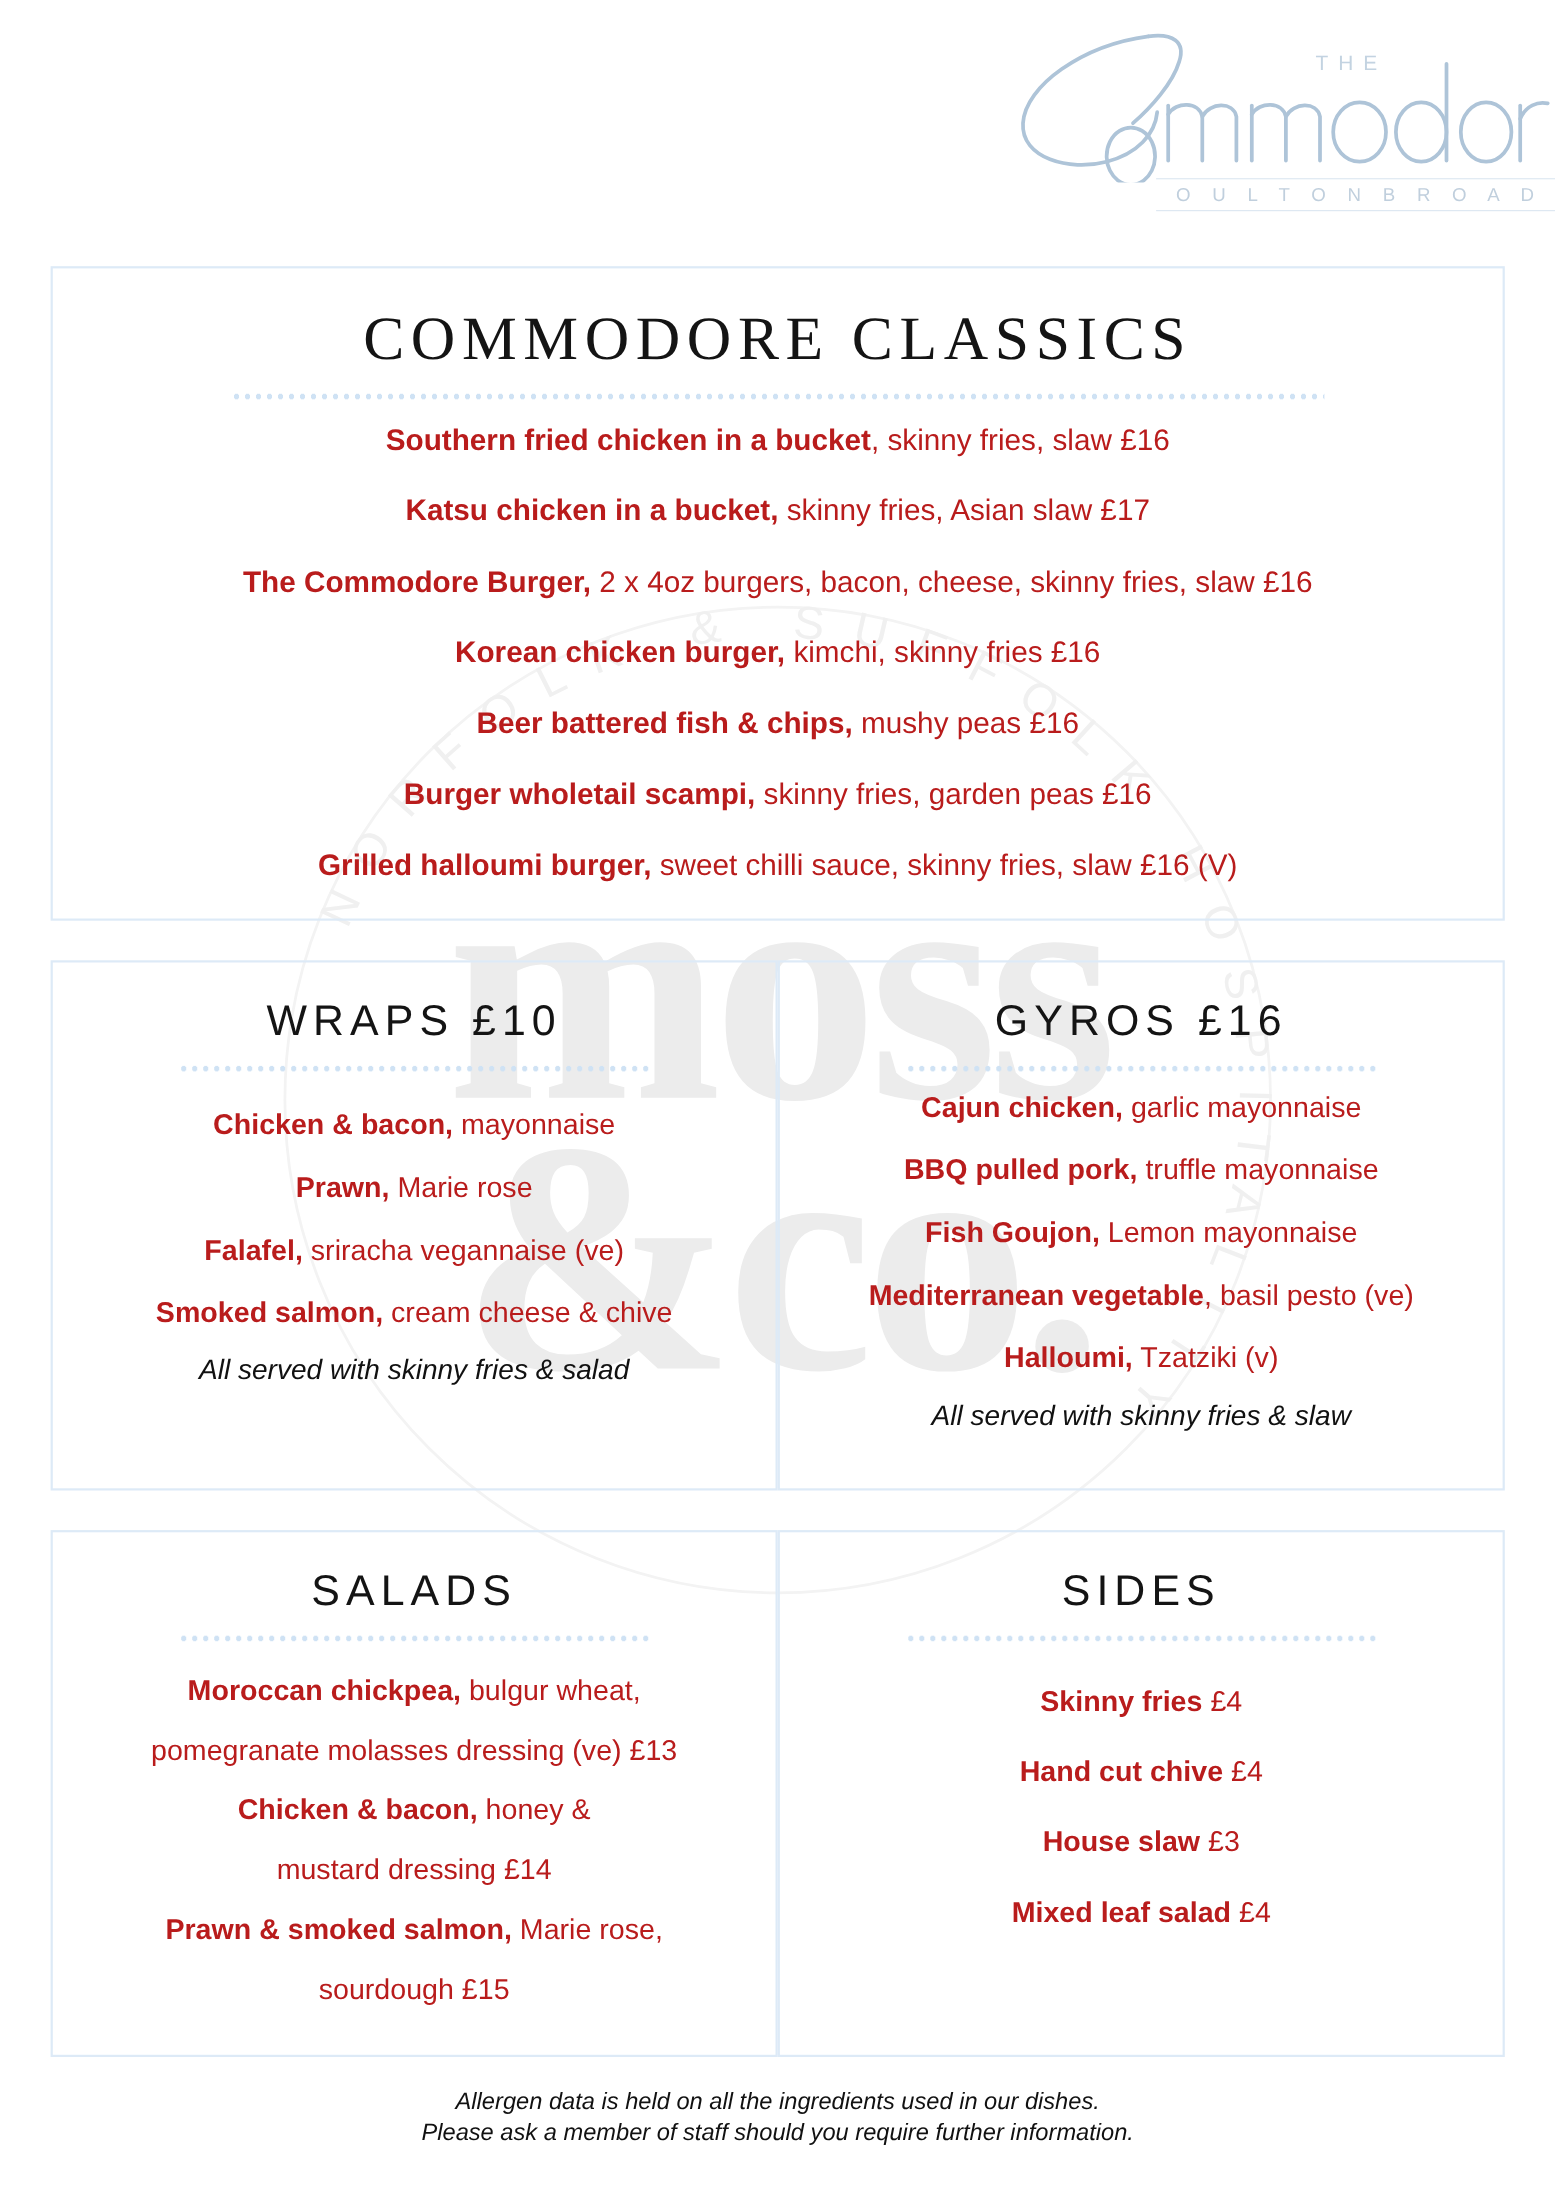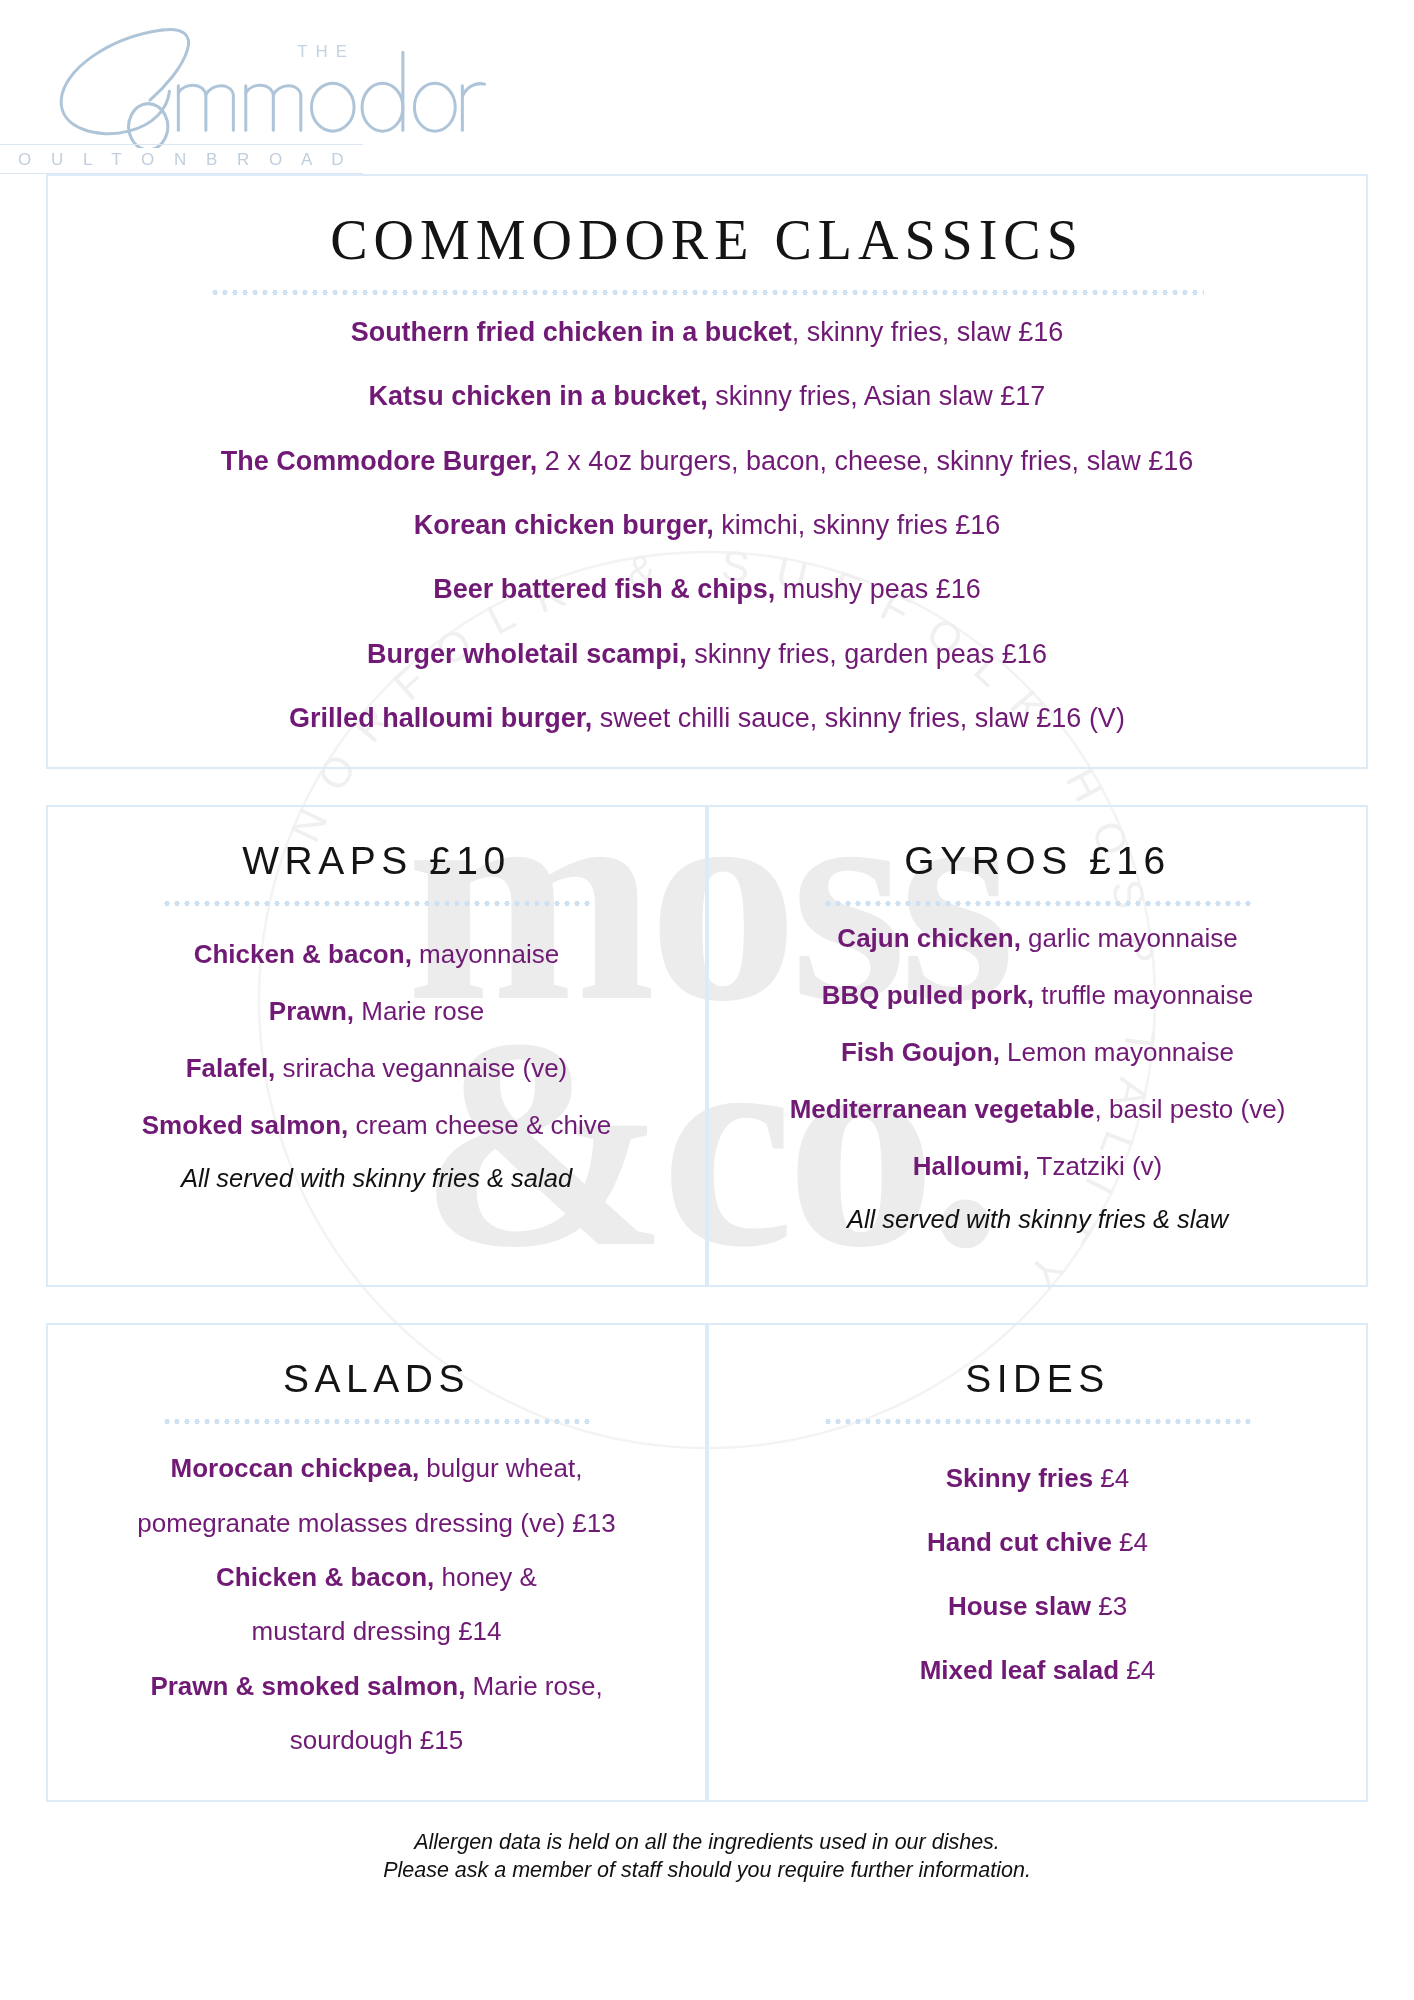--- a/index.html
+++ b/index.html
@@ -33,22 +33,22 @@
   .wm-ring text{
     fill:#f0f0f0;
     font-family:"Liberation Sans", sans-serif;
     font-size:42px; letter-spacing:26px;
   }
   .wm-ring circle{ fill:none; stroke:#f3f3f3; stroke-width:2.5; }
 
   
   .logo-wrap{
     position:relative; z-index:3;
-    width:1414px; height:174px;
-    display:flex; flex-direction:column; align-items:flex-start; justify-content:flex-start;
+    width:1414px; height:242px;
+    display:flex; flex-direction:column; align-items:flex-end; justify-content:flex-start;
     padding-top:6px;
   }
   .logo-svg{ display:block; }
   .logo-sub{
     margin-top:-4px;
     font-family:"Liberation Sans", sans-serif;
     font-size:17px; letter-spacing:7.5px; color:#c0cfdd;
     border-top:1.5px solid #dbe6f1; border-bottom:1.5px solid #dbe6f1;
     padding:6px 12px 5px 18px; line-height:1;
   }
@@ -80,21 +80,21 @@
     background-image: radial-gradient(circle, #cfe2f4 46%, rgba(0,0,0,0) 48%);
     background-size: 10px 5px; background-repeat: repeat-x;
   }
   .dotrule.wide{ width:70%; }
 
   .items{ margin-top:16px; }
   .item{
     text-align:center;
     font-size:26.5px;
     line-height:1.42;
-    color:#701a75;
+    color:#b91c1c;
     margin:0 0 14px 0;
     font-weight:300;
   }
   .item b{ font-weight:700; }
   .note{
     text-align:center;
     font-style:italic;
     font-size:25.5px;
     color:#111;
     margin-top:6px;

